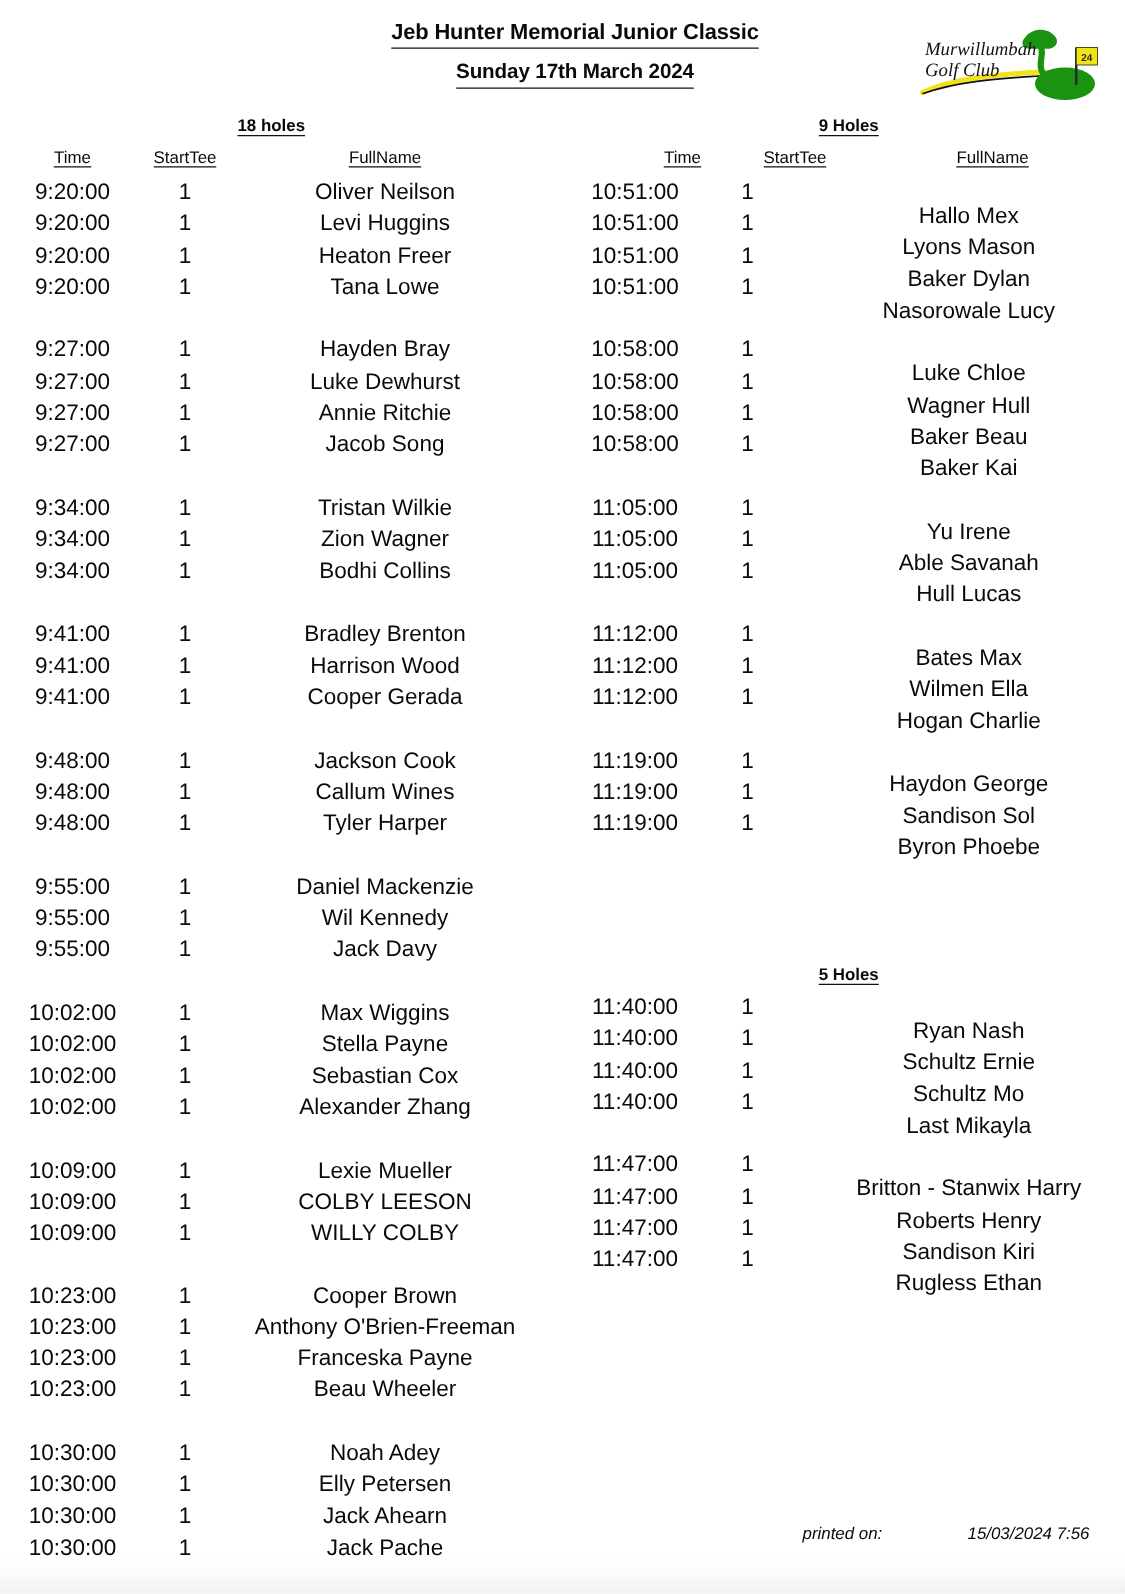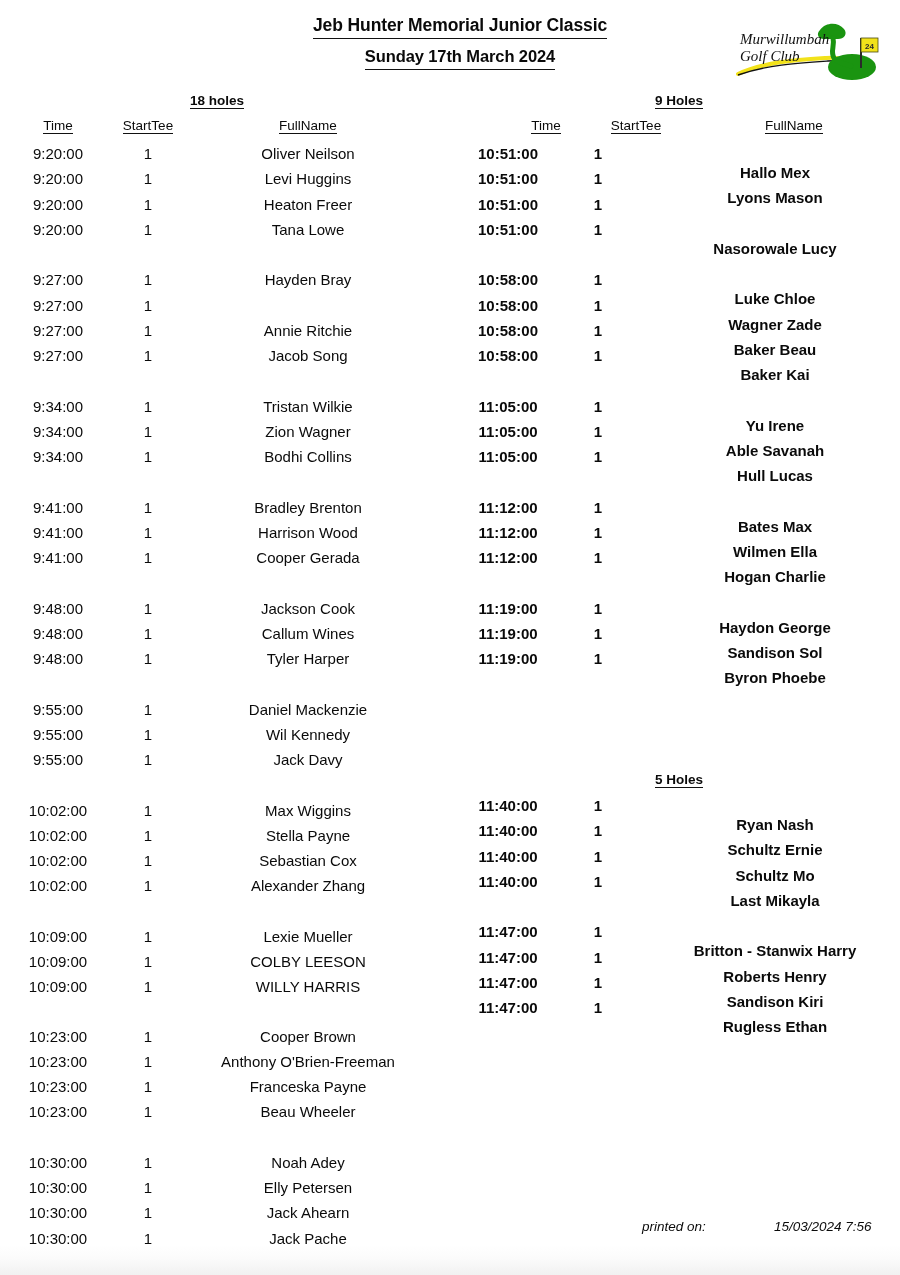--- a/index.html
+++ b/index.html
@@ -131,21 +131,21 @@
   .ch-right .c-name { left: 679px; width: 230px; }
 
   
   .rows { position: absolute; left: 0; top: 0; width: 450px; }
 
   .row {
     position: absolute;
     left: 0;
     width: 450px;
     height: 25.3px;
-    font-size: 15px;
+    font-size: 18px;
     line-height: 25.3px;
   }
   .cell {
     position: absolute;
     top: 0;
     height: 25.3px;
     text-align: center;
     white-space: nowrap;
     overflow: visible;
   }
@@ -247,20 +247,21 @@
           <div class="cell cell-name">Tana Lowe</div>
         </div>
         <div class="row" style="top: 267.25px;">
           <div class="cell cell-time">9:27:00</div>
           <div class="cell cell-tee">1</div>
           <div class="cell cell-name">Hayden Bray</div>
         </div>
         <div class="row" style="top: 292.5px;">
           <div class="cell cell-time">9:27:00</div>
           <div class="cell cell-tee">1</div>
+          <div class="cell cell-name">Luke Dewhurst</div>
         </div>
         <div class="row" style="top: 317.75px;">
           <div class="cell cell-time">9:27:00</div>
           <div class="cell cell-tee">1</div>
           <div class="cell cell-name">Annie Ritchie</div>
         </div>
         <div class="row" style="top: 343px;">
           <div class="cell cell-time">9:27:00</div>
           <div class="cell cell-tee">1</div>
           <div class="cell cell-name">Jacob Song</div>
@@ -351,21 +352,21 @@
           <div class="cell cell-name">Lexie Mueller</div>
         </div>
         <div class="row" style="top: 949px;">
           <div class="cell cell-time">10:09:00</div>
           <div class="cell cell-tee">1</div>
           <div class="cell cell-name">COLBY LEESON</div>
         </div>
         <div class="row" style="top: 974.25px;">
           <div class="cell cell-time">10:09:00</div>
           <div class="cell cell-tee">1</div>
-          <div class="cell cell-name">WILLY HARRIS</div>
+          <div class="cell cell-name">WILLY COLBY</div>
         </div>
         <div class="row" style="top: 1023.5px;">
           <div class="cell cell-time">10:23:00</div>
           <div class="cell cell-tee">1</div>
           <div class="cell cell-name">Cooper Brown</div>
         </div>
         <div class="row" style="top: 1048.75px;">
           <div class="cell cell-time">10:23:00</div>
           <div class="cell cell-tee">1</div>
           <div class="cell cell-name">Anthony O'Brien-Freeman</div>
@@ -409,50 +410,51 @@
     </div>
     <div class="section-head sh-5">
       <span>5 Holes</span>
     </div>
   </div>
   <div class="col-heads ch-right" style="position:absolute;left:0;width:900px;">
     <div class="ch-cell c-time"><span class="ul">Time</span></div>
     <div class="ch-cell c-tee"><span class="ul">StartTee</span></div>
     <div class="ch-cell c-name"><span class="ul">FullName</span></div>
   </div>
-  <div class="col col-right" id="rows-right-wrap" style="width:900px;left:0;font-weight:bold;">
+  <div class="col col-right" id="rows-right-wrap" style="width:900px;left:0;">
     <div class="rows" id="rows-9" style="width:900px;">
         <div class="row" style="top: 141px;">
           <div class="cell cell-time">10:51:00</div>
           <div class="cell cell-tee">1</div>
           <div class="cell cell-name">Hallo Mex</div>
         </div>
         <div class="row" style="top: 166.25px;">
           <div class="cell cell-time">10:51:00</div>
           <div class="cell cell-tee">1</div>
           <div class="cell cell-name">Lyons Mason</div>
         </div>
         <div class="row" style="top: 191.5px;">
           <div class="cell cell-time">10:51:00</div>
           <div class="cell cell-tee">1</div>
+          <div class="cell cell-name">Baker Dylan</div>
         </div>
         <div class="row" style="top: 216.75px;">
           <div class="cell cell-time">10:51:00</div>
           <div class="cell cell-tee">1</div>
           <div class="cell cell-name">Nasorowale Lucy</div>
         </div>
         <div class="row" style="top: 267.25px;">
           <div class="cell cell-time">10:58:00</div>
           <div class="cell cell-tee">1</div>
           <div class="cell cell-name">Luke Chloe</div>
         </div>
         <div class="row" style="top: 292.5px;">
           <div class="cell cell-time">10:58:00</div>
           <div class="cell cell-tee">1</div>
-          <div class="cell cell-name">Wagner Zade</div>
+          <div class="cell cell-name">Wagner Hull</div>
         </div>
         <div class="row" style="top: 317.75px;">
           <div class="cell cell-time">10:58:00</div>
           <div class="cell cell-tee">1</div>
           <div class="cell cell-name">Baker Beau</div>
         </div>
         <div class="row" style="top: 343px;">
           <div class="cell cell-time">10:58:00</div>
           <div class="cell cell-tee">1</div>
           <div class="cell cell-name">Baker Kai</div>

